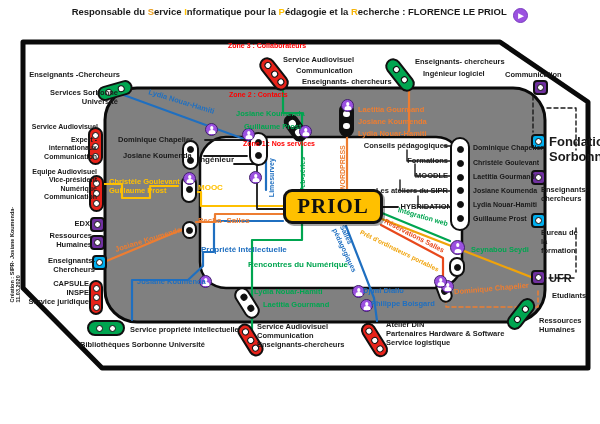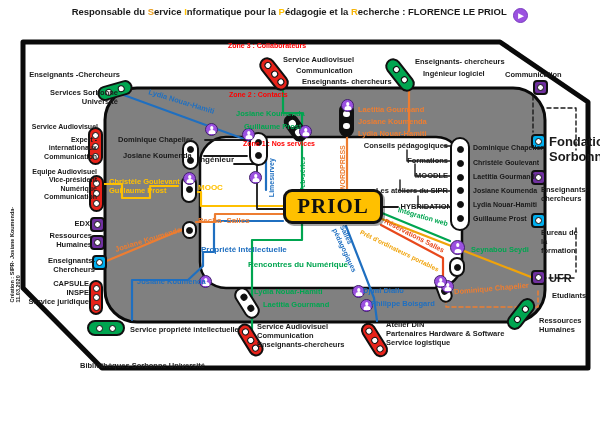--- a/index.html
+++ b/index.html
@@ -208,21 +208,21 @@
 Communication</div>
     <div class="lbl" style="font-size: 7.5px; color: rgb(26, 26, 26); right: 510px; text-align: right; top: 220px;">EDX</div>
     <div class="lbl" style="font-size: 7.5px; color: rgb(26, 26, 26); right: 508px; text-align: right; top: 232px;">Ressources
 Humaines</div>
     <div class="lbl" style="font-size: 7.5px; color: rgb(26, 26, 26); right: 505px; text-align: right; top: 257px;">Enseignants-
 Chercheurs</div>
     <div class="lbl" style="font-size: 7.5px; color: rgb(26, 26, 26); right: 511px; text-align: right; top: 280px;">CAPSULE
 INSPE
 Service juridique</div>
     <div class="lbl" style="font-size: 7.5px; color: rgb(26, 26, 26); left: 130px; top: 326px;">Service propriété intellectuelle</div>
-    <div class="lbl" style="font-size: 7.5px; color: rgb(26, 26, 26); left: 80px; top: 341px; margin-top: 21px;">Bibliothèques Sorbonne Université</div>
+    <div class="lbl" style="font-size: 7.5px; color: rgb(26, 26, 26); left: 80px; top: 341px;">Bibliothèques Sorbonne Université</div>
     <div class="lbl" style="font-size: 7.5px; color: rgb(26, 26, 26); left: 283px; top: 56px;">Service Audiovisuel</div>
     <div class="lbl" style="font-size: 7.5px; color: rgb(26, 26, 26); left: 296px; top: 67px;">Communication</div>
     <div class="lbl" style="font-size: 7.5px; color: rgb(26, 26, 26); left: 302px; top: 78px;">Enseignants- chercheurs</div>
     <div class="lbl" style="font-size: 7.5px; color: rgb(26, 26, 26); left: 415px; top: 58px;">Enseignants- chercheurs</div>
     <div class="lbl" style="font-size: 7.5px; color: rgb(26, 26, 26); left: 423px; top: 70px;">Ingénieur logiciel</div>
     <div class="lbl" style="font-size: 7.5px; color: rgb(26, 26, 26); left: 505px; top: 71px;">Communication</div>
     <div class="lbl" style="font-size: 13px; color: rgb(26, 26, 26); left: 549px; top: 134px;">Fondation
 Sorbonne</div>
     <div class="lbl" style="font-size: 7.5px; color: rgb(26, 26, 26); left: 541px; top: 186px;">Enseignants-
 chercheurs</div>

